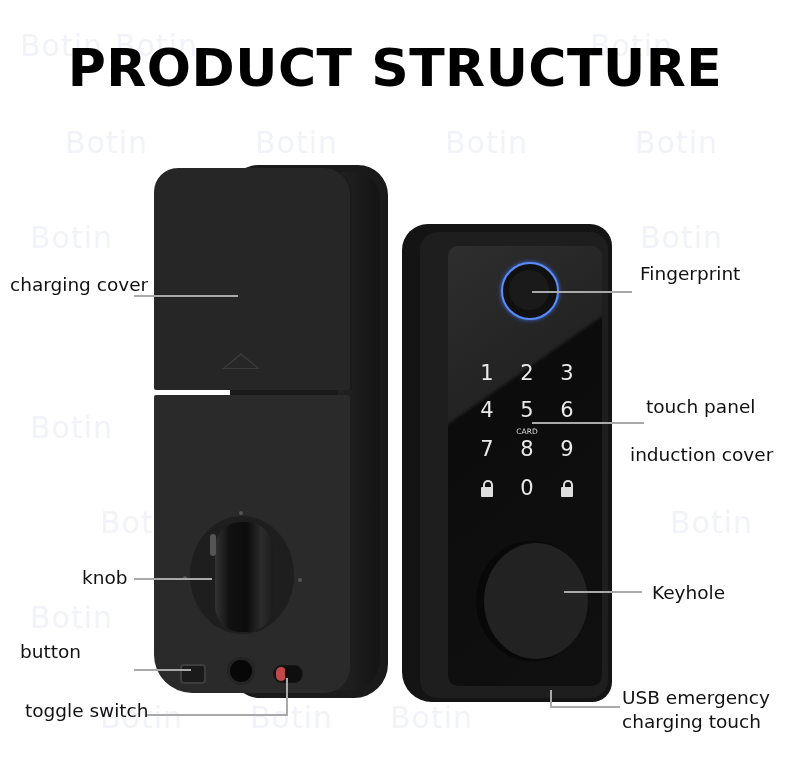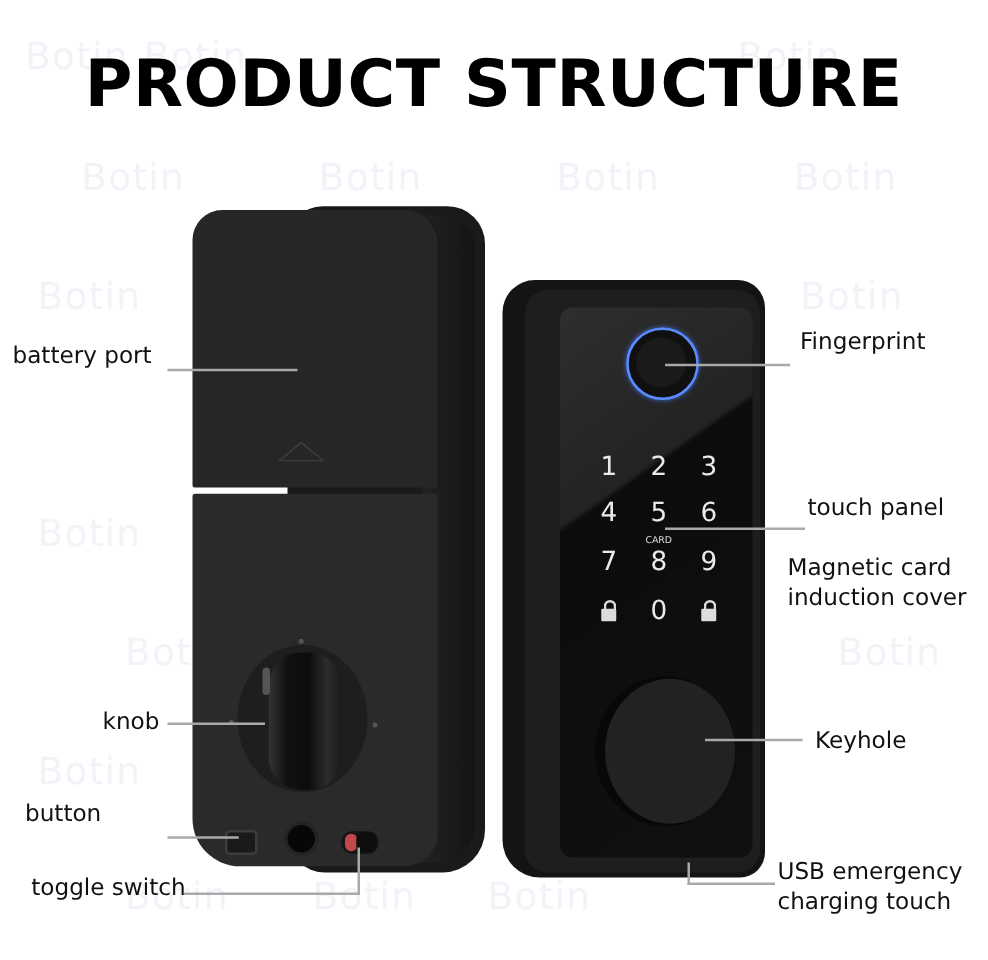--- a/index.html
+++ b/index.html
@@ -107,33 +107,32 @@
 <div class="line" style="left:134px;top:578px;width:78px;height:2px"></div>
 <div class="line" style="left:134px;top:669px;width:57px;height:2px"></div>
 <div class="line" style="left:147px;top:714px;width:141px;height:2px"></div>
 <div class="line" style="left:286px;top:678px;width:2px;height:38px"></div>
 <div class="line" style="left:532px;top:291px;width:100px;height:2px"></div>
 <div class="line" style="left:532px;top:422px;width:112px;height:2px"></div>
 <div class="line" style="left:564px;top:591px;width:78px;height:2px"></div>
 <div class="line" style="left:550px;top:706px;width:70px;height:2px"></div>
 <div class="line" style="left:550px;top:690px;width:2px;height:18px"></div>
 
-<div class="label" style="left:10px;top:273px;text-align:left">battery port</div>
+<div class="label" style="left:10px;top:273px;text-align:left">charging cover</div>
 <div class="label" style="left:82px;top:566px;text-align:right">knob</div>
 <div class="label" style="left:20px;top:640px;width:118px">
   <div>button</div>
 </div>
 <div class="label" style="left:25px;top:699px;width:130px">
   <div>toggle switch</div>
 </div>
 <div class="label" style="left:640px;top:262px;width:140px">
   <div>Fingerprint</div>
 </div>
 <div class="label" style="left:646px;top:395px;text-align:left">touch panel</div>
 <div class="label" style="left:630px;top:443px;width:146px">
-  <div>Magnetic card</div>
   <div>induction cover</div>
 </div>
 <div class="label" style="left:652px;top:581px;text-align:left">Keyhole</div>
 <div class="label" style="left:622px;top:686px;width:158px">
   <div>USB emergency</div>
   <div>charging touch</div>
 </div>
 
 </body></html>

